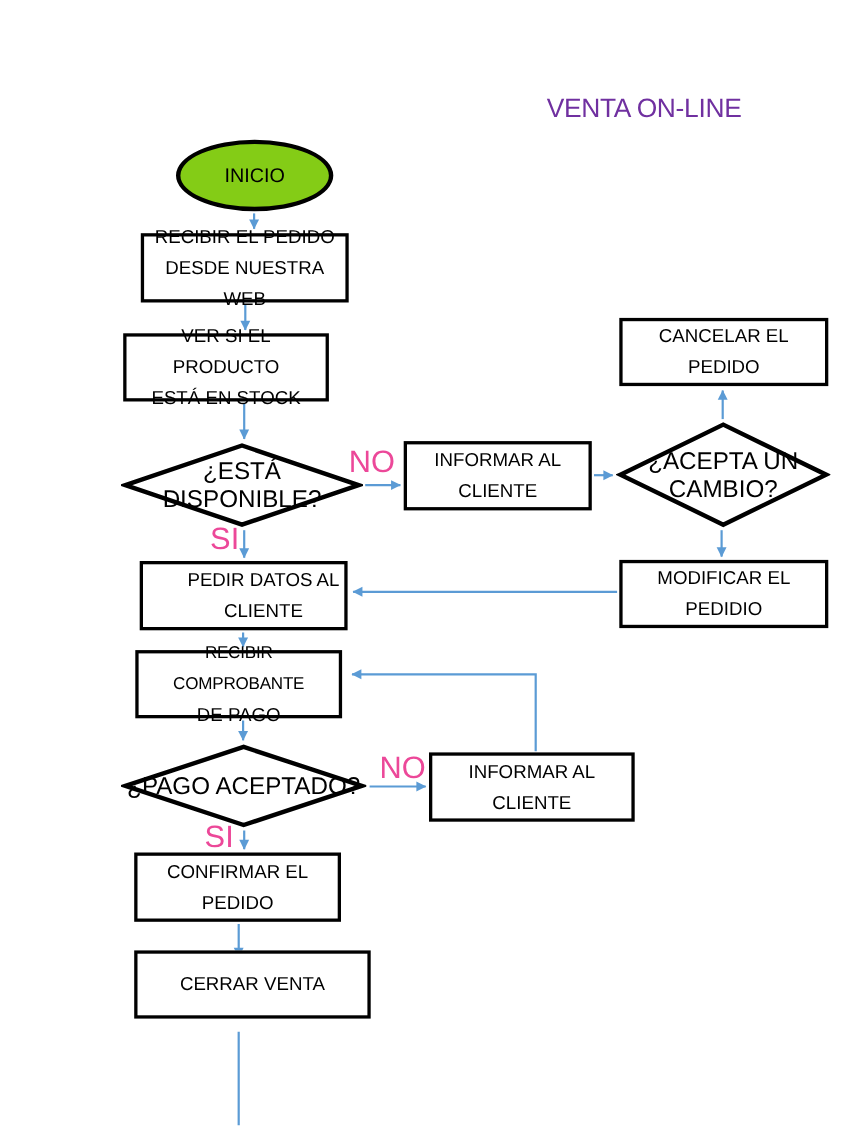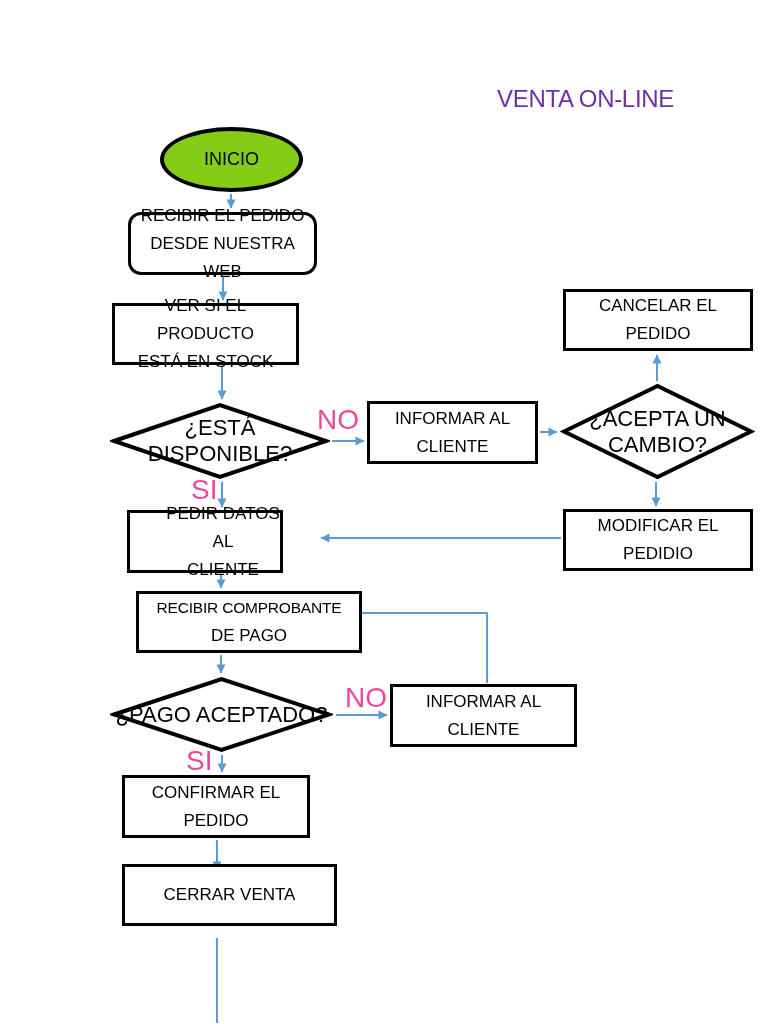--- a/index.html
+++ b/index.html
@@ -28,29 +28,29 @@
     position:absolute;left:0;top:0;right:0;bottom:0;
     display:flex;flex-direction:column;justify-content:center;align-items:center;
     font-size:22px;line-height:26px;
   }
   .small-line{font-size:15.5px;letter-spacing:-0.2px;}
   .edge-label{position:absolute;font-size:28px;color:#ec4899;white-space:nowrap;}
   #connector-layer{position:absolute;left:0;top:0;pointer-events:none;}
 
   
   #n-inicio{left:160px;top:127px;width:143px;height:65px;}
-  #n-recibir-pedido{left:128px;top:212px;width:189px;height:63px;border-radius:13px;}
+  #n-recibir-pedido{left:128px;top:212px;width:189px;height:63px;}
   #n-ver-stock{left:112px;top:303px;width:187px;height:62px;}
   #n-esta-disponible{left:110px;top:402px;width:220px;height:78px;}
   #n-informar-1{left:367px;top:401px;width:171px;height:63px;}
   #n-acepta-cambio{left:560px;top:383px;width:195px;height:97px;}
   #n-cancelar{left:563px;top:289px;width:190px;height:62px;}
   #n-modificar{left:563px;top:509px;width:190px;height:62px;}
-  #n-pedir-datos{left:127px;top:510px;width:156px;height:63px;padding-left:36px;}
-  #n-recibir-comprobante{left:136px;top:591px;width:226px;height:62px;}
+  #n-pedir-datos{left:127px;top:510px;width:189px;height:63px;padding-left:36px;}
+  #n-recibir-comprobante{left:123px;top:591px;width:188px;height:62px;}
   #n-pago-aceptado{left:110px;top:676px;width:223px;height:77px;}
   #n-informar-2{left:390px;top:684px;width:187px;height:63px;}
   #n-confirmar{left:122px;top:775px;width:188px;height:63px;}
   #n-cerrar{left:122px;top:864px;width:215px;height:62px;}
 
   
   #lbl-no-disponible{left:317px;top:404px;}
   #lbl-si-disponible{left:191px;top:474px;}
   #lbl-no-pago{left:345px;top:682px;}
   #lbl-si-pago{left:186px;top:745px;}

